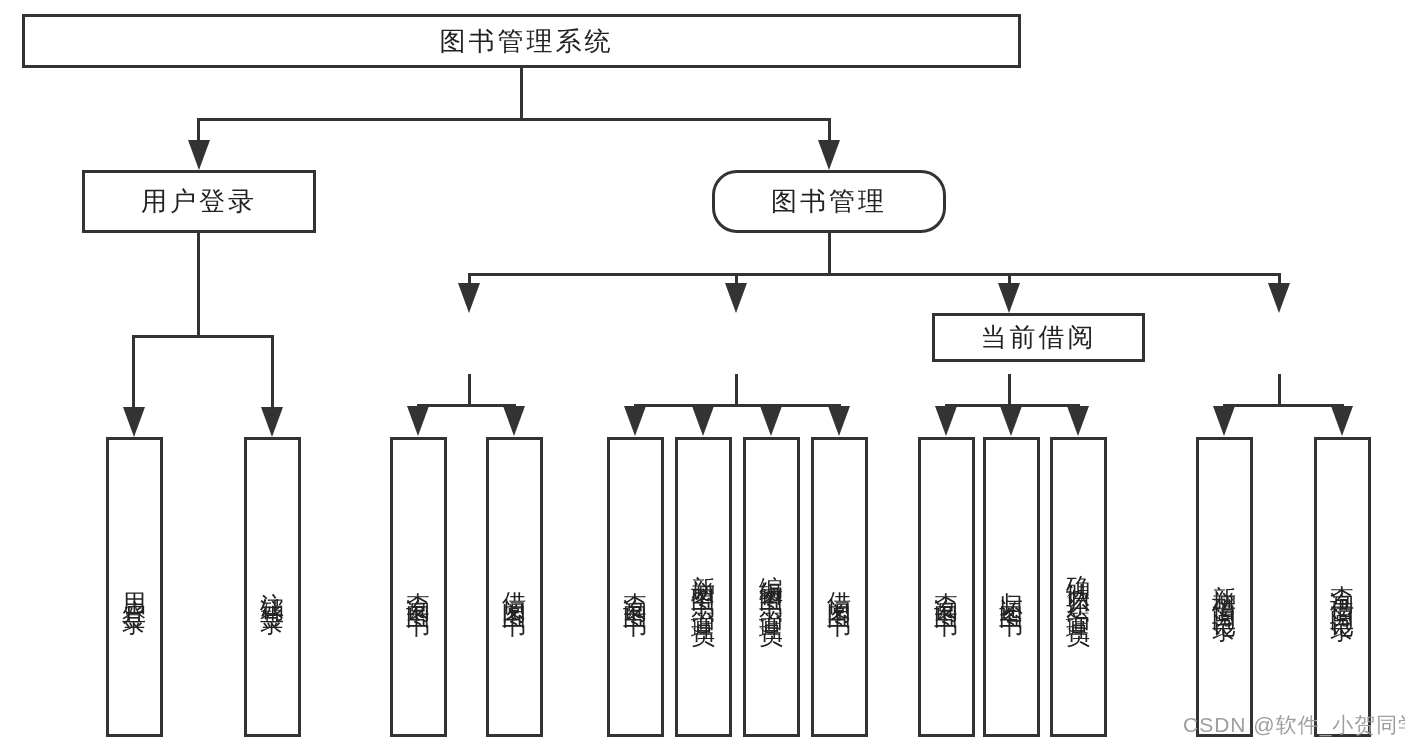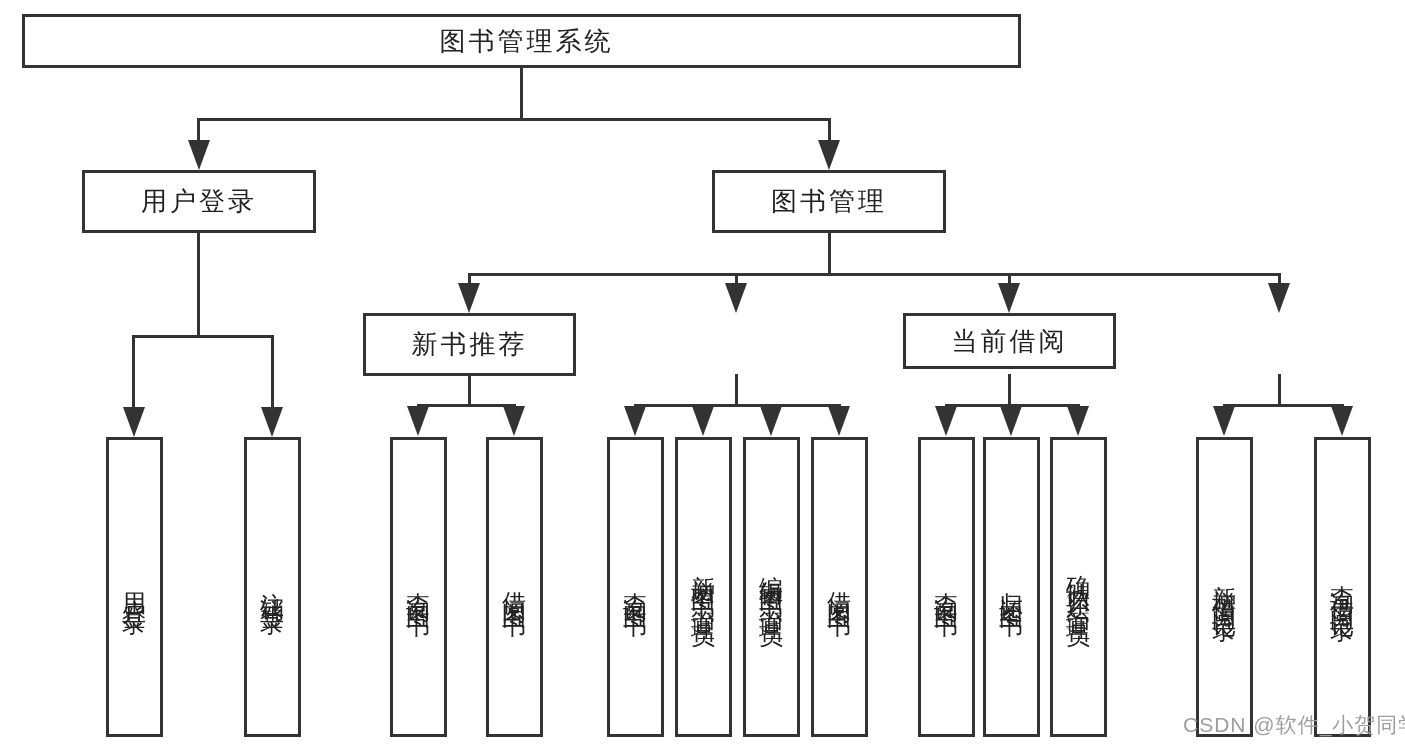--- a/index.html
+++ b/index.html
@@ -50,21 +50,21 @@
   <div class="v" style="left:520px;top:65px;height:55px;"></div>
   <div class="h" style="left:197px;top:118px;width:634px;"></div>
   <div class="v" style="left:197px;top:118px;height:26px;"></div>
   <div class="v" style="left:828px;top:118px;height:26px;"></div>
   <div class="ar" style="left:188px;top:140px;"></div>
   <div class="ar" style="left:818px;top:140px;"></div>
 
   <div class="box" style="left:82px;top:170px;width:234px;height:63px;">
     <span>用户登录</span>
   </div>
-  <div class="box" style="left:712px;top:170px;width:234px;height:63px;">
+  <div class="box" style="left:712px;top:170px;width:234px;height:63px;border-radius:25px;">
     <span>图书管理</span>
   </div>
 
   <div class="v" style="left:197px;top:231px;height:107px;"></div>
   <div class="h" style="left:132px;top:335px;width:142px;"></div>
   <div class="v" style="left:132px;top:335px;height:76px;"></div>
   <div class="v" style="left:271px;top:335px;height:76px;"></div>
   <div class="ar" style="left:123px;top:407px;"></div>
   <div class="ar" style="left:261px;top:407px;"></div>
 
@@ -72,24 +72,21 @@
   <div class="h" style="left:468px;top:273px;width:813px;"></div>
   <div class="v" style="left:468px;top:273px;height:14px;"></div>
   <div class="v" style="left:735px;top:273px;height:14px;"></div>
   <div class="v" style="left:1008px;top:273px;height:14px;"></div>
   <div class="v" style="left:1278px;top:273px;height:14px;"></div>
   <div class="ar" style="left:458px;top:283px;"></div>
   <div class="ar" style="left:725px;top:283px;"></div>
   <div class="ar" style="left:998px;top:283px;"></div>
   <div class="ar" style="left:1268px;top:283px;"></div>
 
-  <div class="box" style="left:363px;top:313px;width:213px;height:63px;">
-    <span>新书推荐</span>
-  </div>
-  <div class="box" style="left:903px;top:313px;width:213px;height:56px;">
+  <div class="box" style="left:932px;top:313px;width:213px;height:49px;">
     <span>当前借阅</span>
   </div>
 
   <div class="v" style="left:468px;top:374px;height:33px;"></div>
   <div class="h" style="left:417px;top:404px;width:99px;"></div>
   <div class="ar" style="left:407px;top:406px;"></div>
   <div class="ar" style="left:503px;top:406px;"></div>
 
   <div class="v" style="left:735px;top:374px;height:33px;"></div>
   <div class="h" style="left:634px;top:404px;width:207px;"></div>

